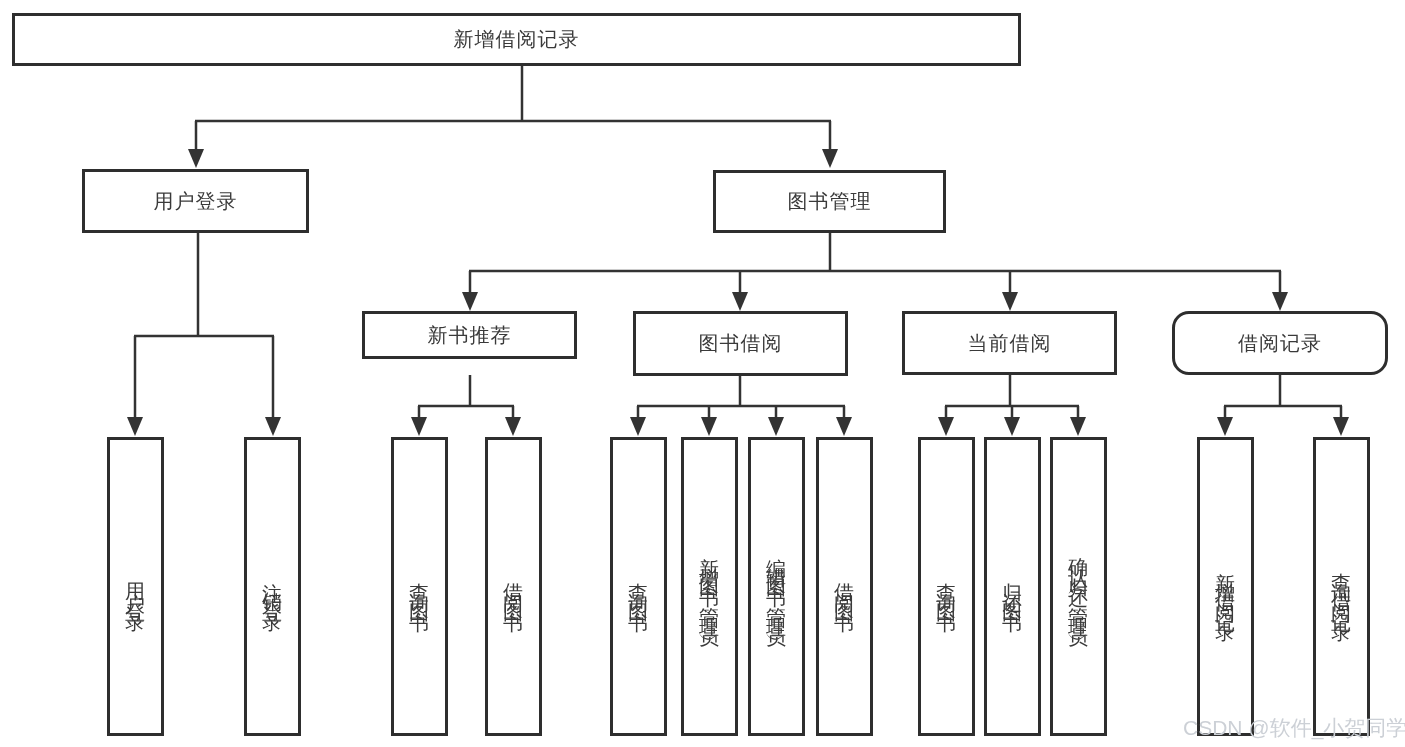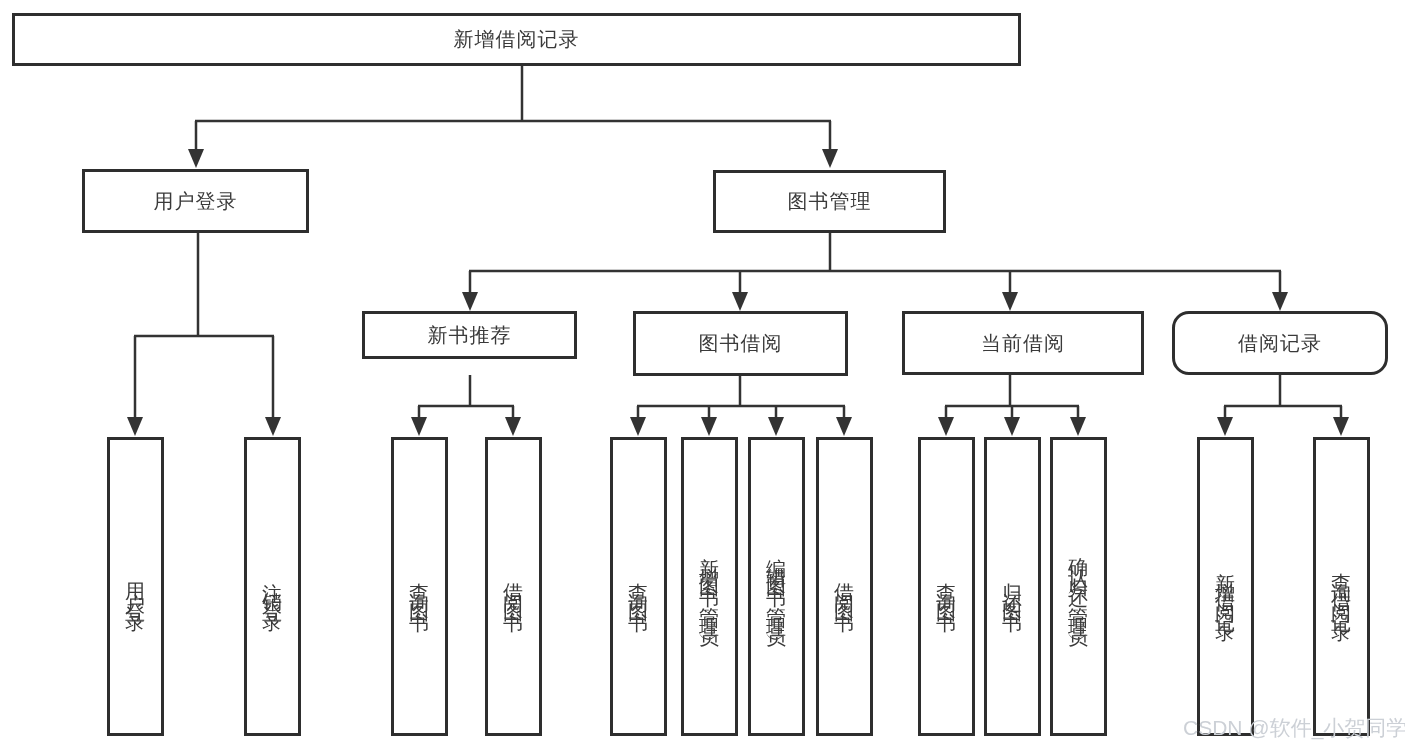--- a/index.html
+++ b/index.html
@@ -48,21 +48,21 @@
     letter-spacing: 10px;
     white-space: normal;
     line-height: 1;
   }
   
   .n-root   { left: 12px;   top: 13px;  width: 1009px; height: 53px; }
   .n-login  { left: 82px;   top: 169px; width: 227px;  height: 64px; }
   .n-mgmt   { left: 713px;  top: 170px; width: 233px;  height: 63px; }
   .n-rec    { left: 362px;  top: 311px; width: 215px;  height: 48px; }
   .n-borrow { left: 633px;  top: 311px; width: 215px;  height: 65px; }
-  .n-cur    { left: 902px;  top: 311px; width: 242px;  height: 64px; }
+  .n-cur    { left: 902px;  top: 311px; width: 215px;  height: 64px; }
   .n-hist   { left: 1172px; top: 311px; width: 216px;  height: 64px; border-radius: 17px; }
   
   .leaf { top: 437px; width: 57px; height: 299px; }
   .l-1  { left: 107px; }
   .l-2  { left: 244px; }
   .l-3  { left: 391px; }
   .l-4  { left: 485px; }
   .l-5  { left: 610px; }
   .l-6  { left: 681px; }
   .l-7  { left: 748px; }

